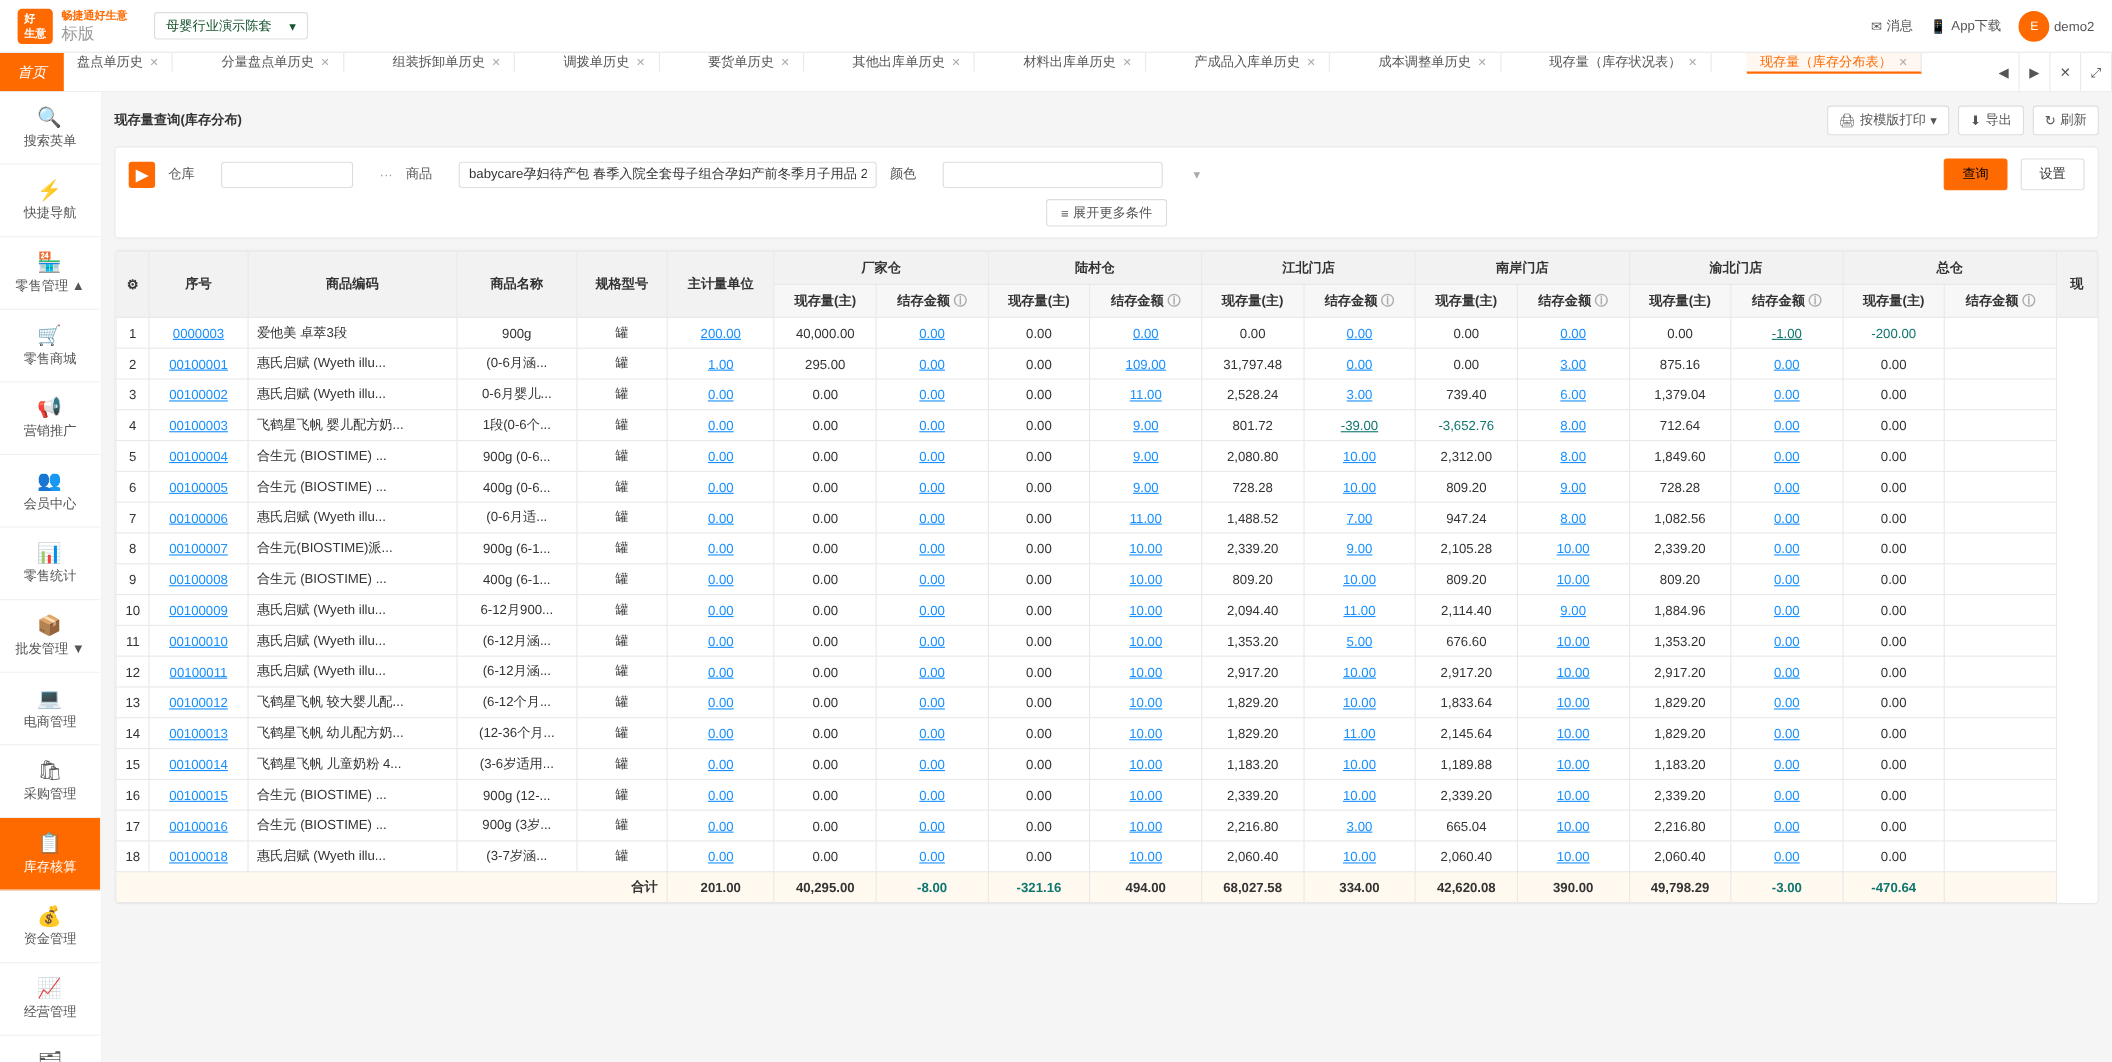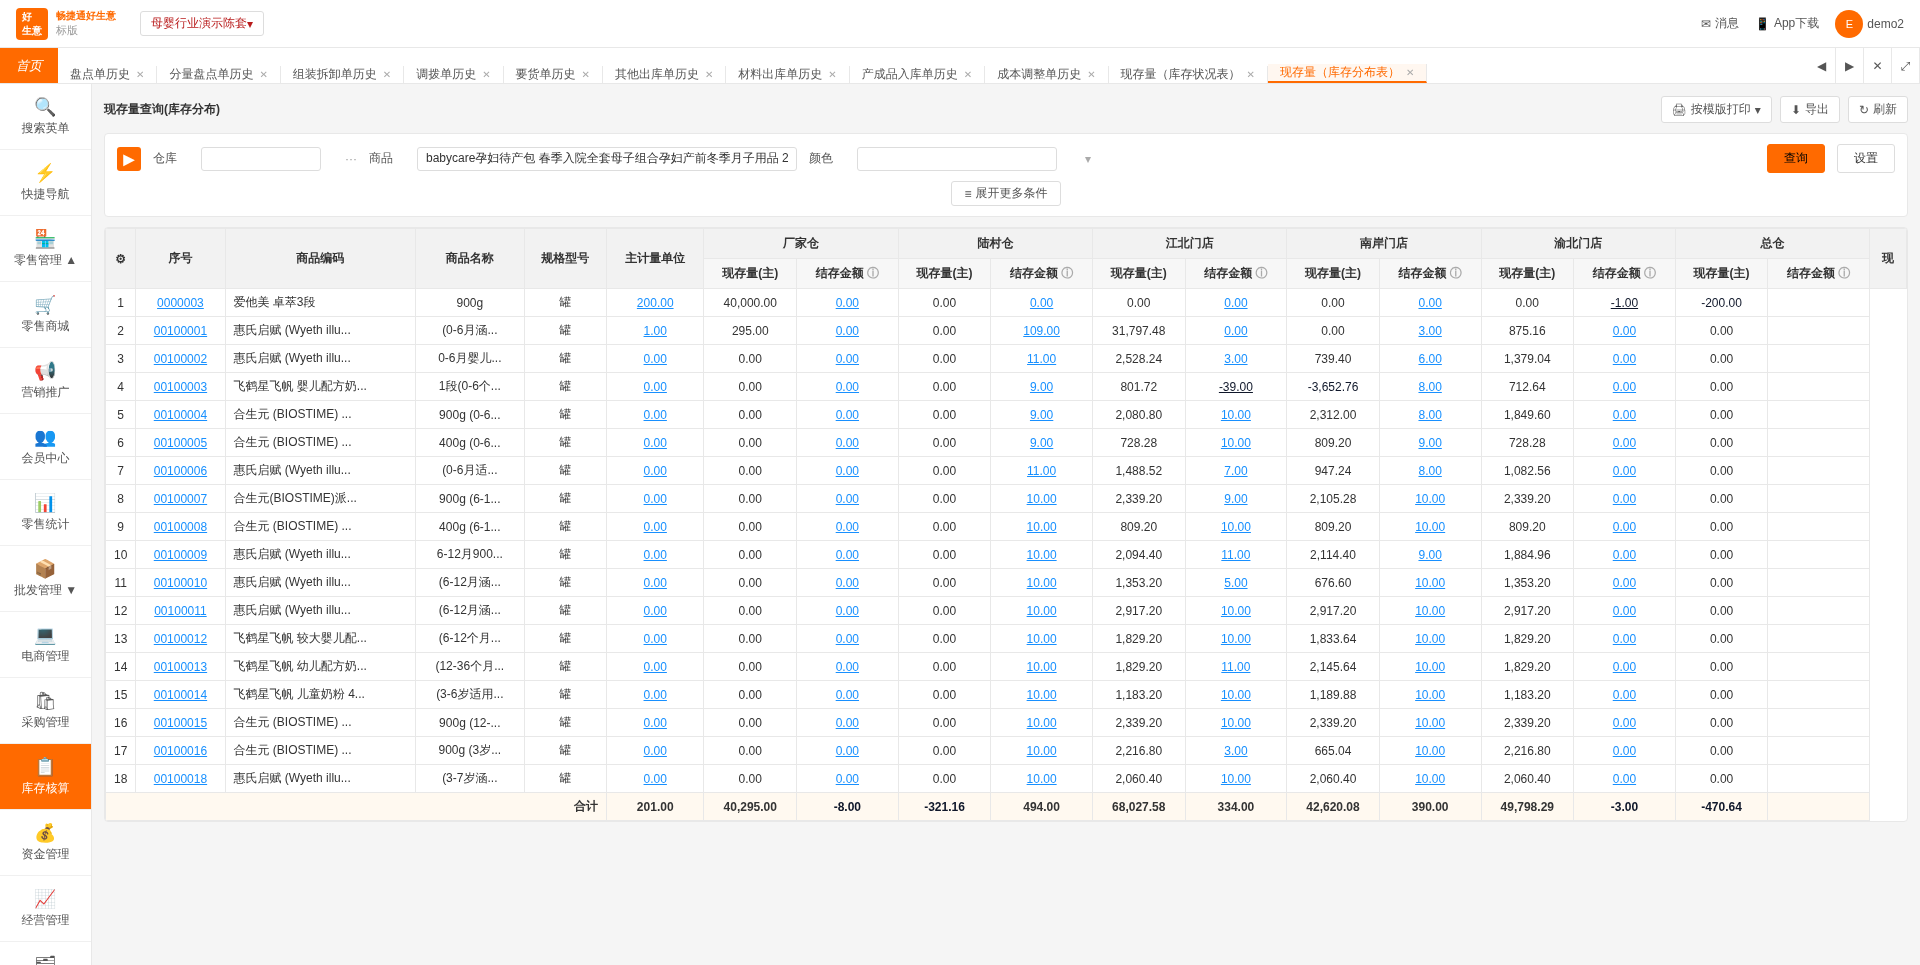--- a/index.html
+++ b/index.html
@@ -242,50 +242,51 @@
       border: 1px solid #e8e8e8;
       padding: 5px 8px;
       color: #333;
       text-align: center;
     }
     tbody tr.summary-row td {
       background: #fff9f0;
       font-weight: bold;
     }
     .td-link { color: #1890ff; text-decoration: underline; cursor: pointer; }
-    .td-negative { color: #0f172a; margin-top: 16px; }
+    .td-negative { color: #0f766e; margin-top: 16px; }
     .td-left { text-align: left; }
     .gear-col { width: 30px; }
 
     
     ::-webkit-scrollbar { width: 6px; height: 6px; }
     ::-webkit-scrollbar-thumb { background: #ccc; border-radius: 3px; }
     ::-webkit-scrollbar-track { background: #f0f0f0; }
 
     .dots { color: #999; }
     .info-icon { color: #aaa; cursor: pointer; }
 
     .tab-bar-inner {
       display: flex;
-      align-items: flex-end;
+      align-items: flex-start;
       flex: 1;
       overflow: hidden;
+      gap: 32px;
     }
   </style>
 </head>
 <body>
 
 <div class="top-bar">
   <div class="logo-area">
     <div class="logo-icon">好<br>生意</div>
     <div>
       <div style="font-size:10px;font-weight:bold;color:#ff6a00;">畅捷通好生意</div>
-      <div style="font-size:11px;color:#999;">标版</div>
-    </div>
-    <div style="display:flex;align-items:center;gap:0;margin-left:16px;color:#b91c1c;cursor:pointer;border:1px solid #ddd;padding:3px 10px;border-radius:3px;">
+      <div style="font-size:15px;color:#999;">标版</div>
+    </div>
+    <div style="display:flex;align-items:center;gap:16px;margin-left:16px;color:#14532d;cursor:pointer;border:1px solid #ddd;padding:3px 10px;border-radius:3px;">
       <span>母婴行业演示陈套</span>
       <span>▾</span>
     </div>
   </div>
   <div class="top-right">
     <div class="top-right-item">
       <span>✉</span>
       <span>消息</span>
     </div>
     <div class="top-right-item">

